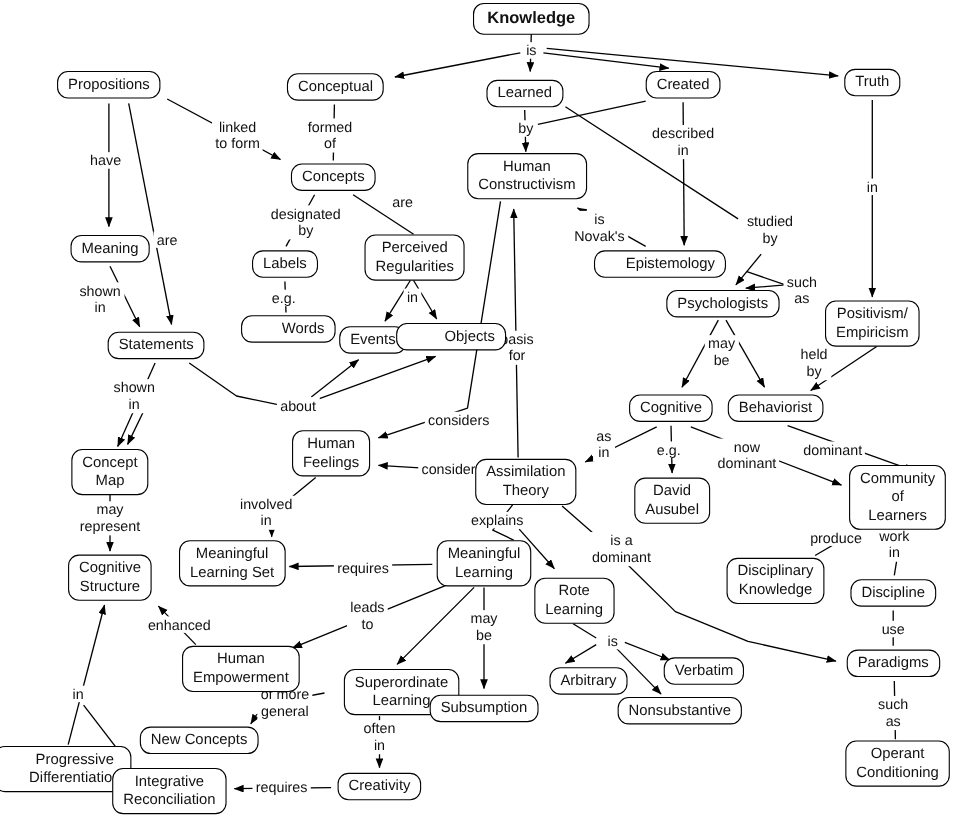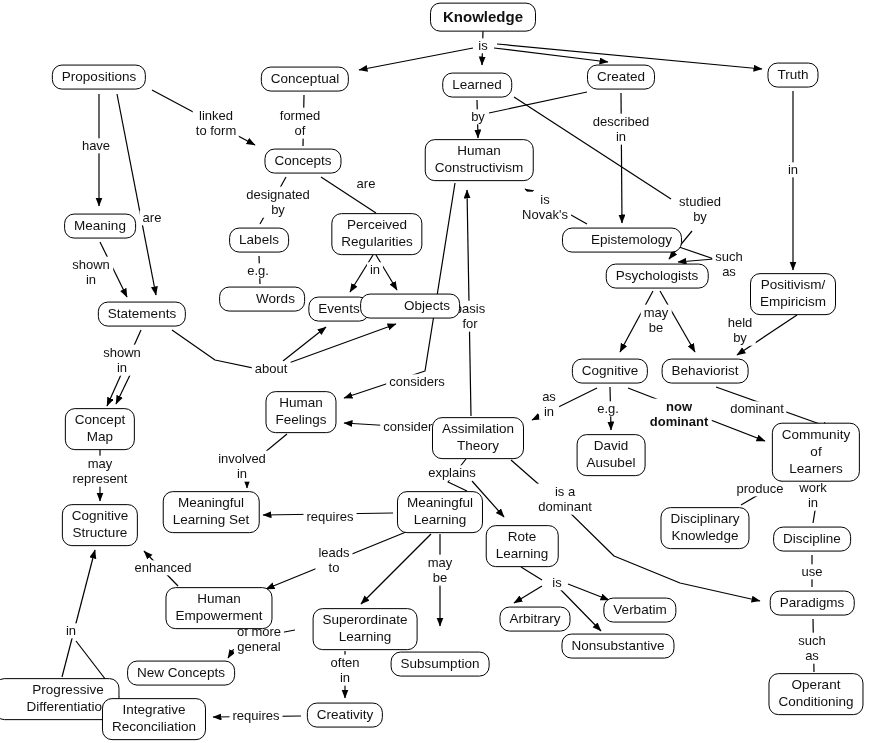--- a/index.html
+++ b/index.html
@@ -95,21 +95,21 @@
       <div class="node" style="left: 477px; top: 85px;">Learned</div>
       <div class="node" style="left: 621px; top: 77px;">Created</div>
       <div class="node" style="left: 793px; top: 75px;">Truth</div>
       <div class="node" style="left: 303px; top: 161px;">Concepts</div>
       <div class="node" style="left: 479px; top: 160px;">Human
 Constructivism</div>
       <div class="node" style="left: 100px; top: 226px;">Meaning</div>
       <div class="node" style="left: 259px; top: 240px;">Labels</div>
       <div class="node" style="left: 377px; top: 234px;">Perceived
 Regularities</div>
-      <div class="node" style="left: 622px; top: 240px; padding-left: 28px;">Epistemology</div>
+      <div class="node" style="left: 600px; top: 240px; padding-left: 28px;">Epistemology</div>
       <div class="node" style="left: 657px; top: 276px;">Psychologists</div>
       <div class="node" style="left: 793px; top: 294px;">Positivism/
 Empiricism</div>
       <div class="node" style="left: 262px; top: 299px; padding-left: 36px;">Words</div>
       <div class="node" style="left: 339px; top: 309px;">Events</div>
       <div class="node" style="left: 410px; top: 306px; padding-left: 43px;">Objects</div>
       <div class="node" style="left: 142px; top: 314px;">Statements</div>
       <div class="node" style="left: 610px; top: 371px;">Cognitive</div>
       <div class="node" style="left: 705px; top: 371px;">Behaviorist</div>
       <div class="node" style="left: 301px; top: 412px;">Human
@@ -130,21 +130,21 @@
 Learning</div>
       <div class="node" style="left: 522px; top: 546px;">Rote
 Learning</div>
       <div class="node" style="left: 705px; top: 528px;">Disciplinary
 Knowledge</div>
       <div class="node" style="left: 812px; top: 539px;">Discipline</div>
       <div class="node" style="left: 219px; top: 608px;">Human
 Empowerment</div>
       <div class="node" style="left: 365px; top: 629px;">Superordinate
 Learning</div>
-      <div class="node" style="left: 440px; top: 664px;">Subsumption</div>
+      <div class="node" style="left: 440px; top: 644px;">Subsumption</div>
       <div class="node" style="left: 535px; top: 619px;">Arbitrary</div>
       <div class="node" style="left: 640px; top: 610px;">Verbatim</div>
       <div class="node" style="left: 618px; top: 646px;">Nonsubstantive</div>
       <div class="node" style="left: 812px; top: 603px;">Paradigms</div>
       <div class="node" style="left: 181px; top: 673px;">New Concepts</div>
       <div class="node" style="left: 57px; top: 699px; padding-left: 31px;">Progressive
 Differentiation</div>
       <div class="node" style="left: 154px; top: 719px;">Integrative
 Reconciliation</div>
       <div class="node" style="left: 345px; top: 715px;">Creativity</div>
@@ -183,21 +183,21 @@
       <div class="elabel" style="left: 122px; top: 360px;">shown
 in</div>
       <div class="elabel" style="left: 271px; top: 369px;">about</div>
       <div class="elabel" style="left: 417px; top: 382px;">considers</div>
       <div class="elabel" style="left: 411px; top: 427px;">considers</div>
       <div class="elabel" style="left: 470px; top: 316px;">basis
 for</div>
       <div class="elabel" style="left: 549px; top: 404px;">as
 in</div>
       <div class="elabel" style="left: 608px; top: 409px;">e.g.</div>
-      <div class="elabel" style="left: 679px; top: 414px; font-weight: bold;">now
+      <div class="elabel" style="left: 679px; top: 414px;">now
 dominant</div>
       <div class="elabel" style="left: 757px; top: 409px;">dominant</div>
       <div class="elabel" style="left: 100px; top: 471px;">may
 represent</div>
       <div class="elabel" style="left: 242px; top: 466px;">involved
 in</div>
       <div class="elabel" style="left: 330px; top: 517px;">requires</div>
       <div class="elabel" style="left: 452px; top: 473px;">explains</div>
       <div class="elabel" style="left: 565px; top: 499px;">is a
 dominant</div>

